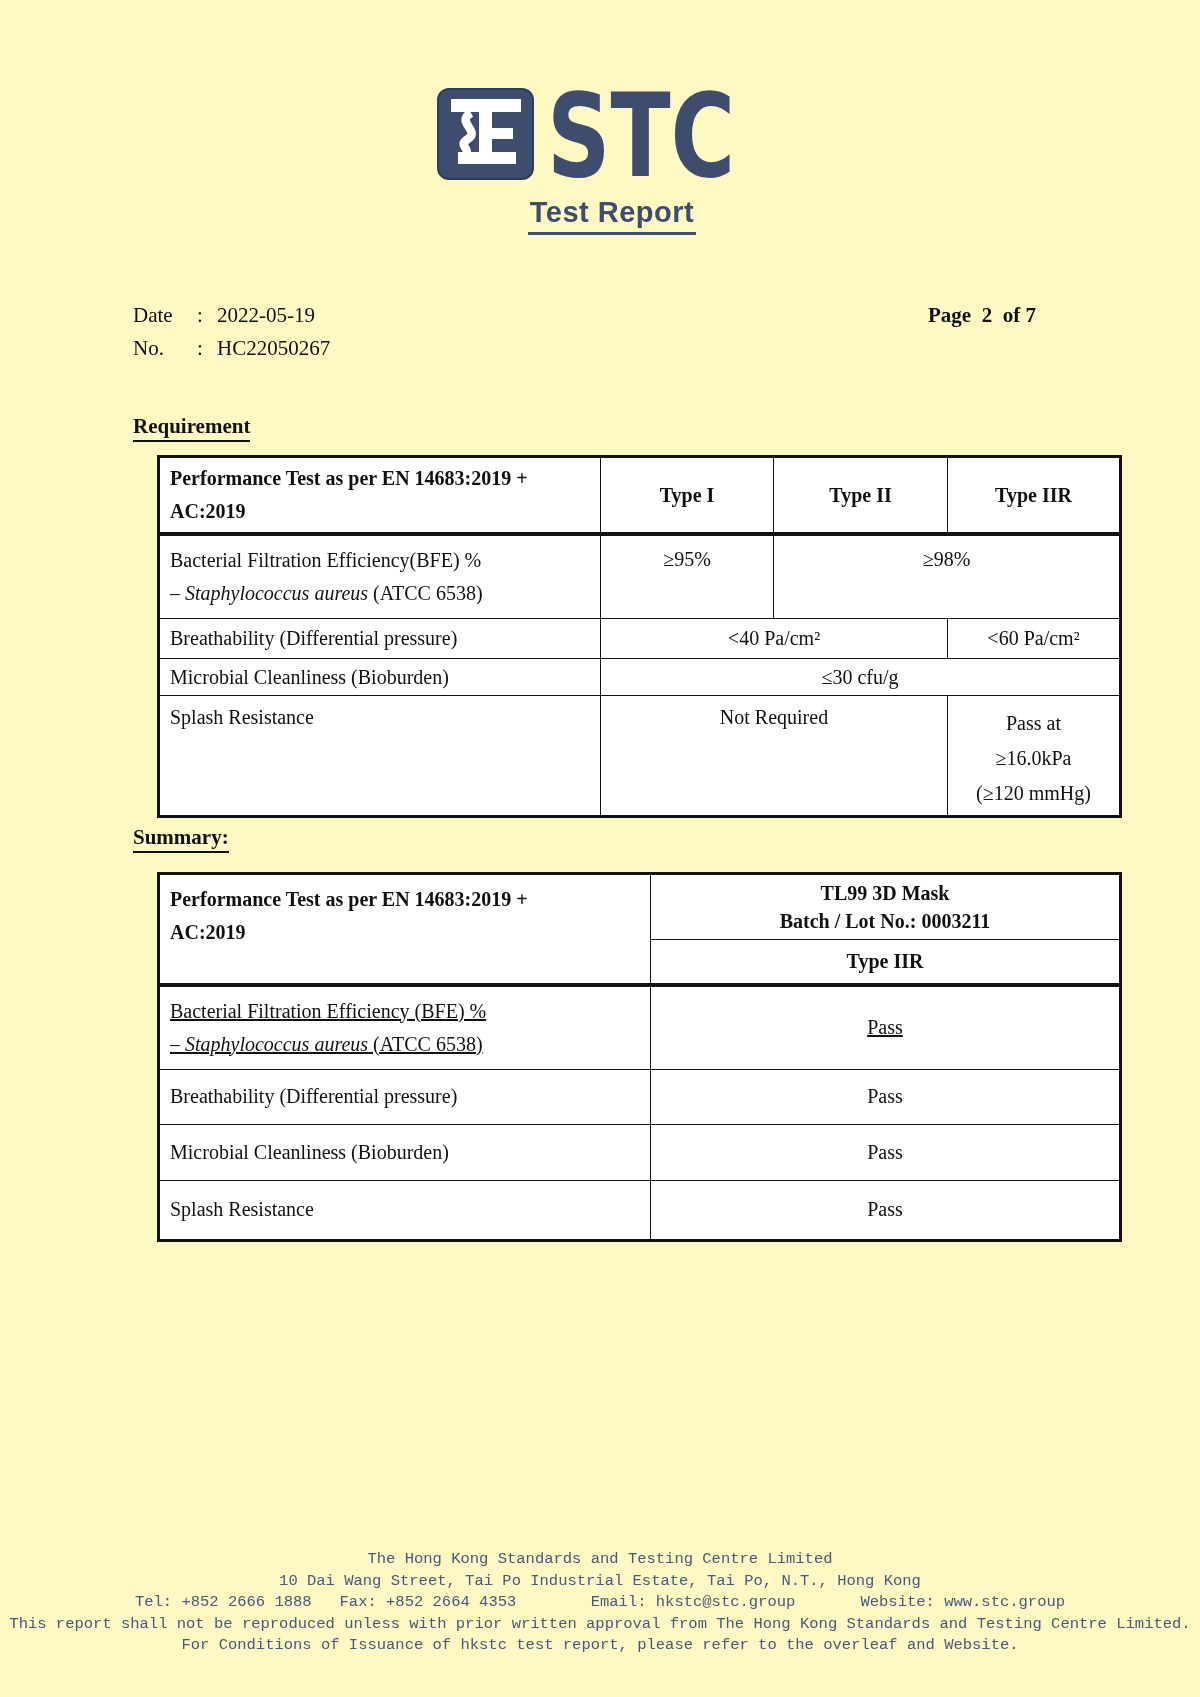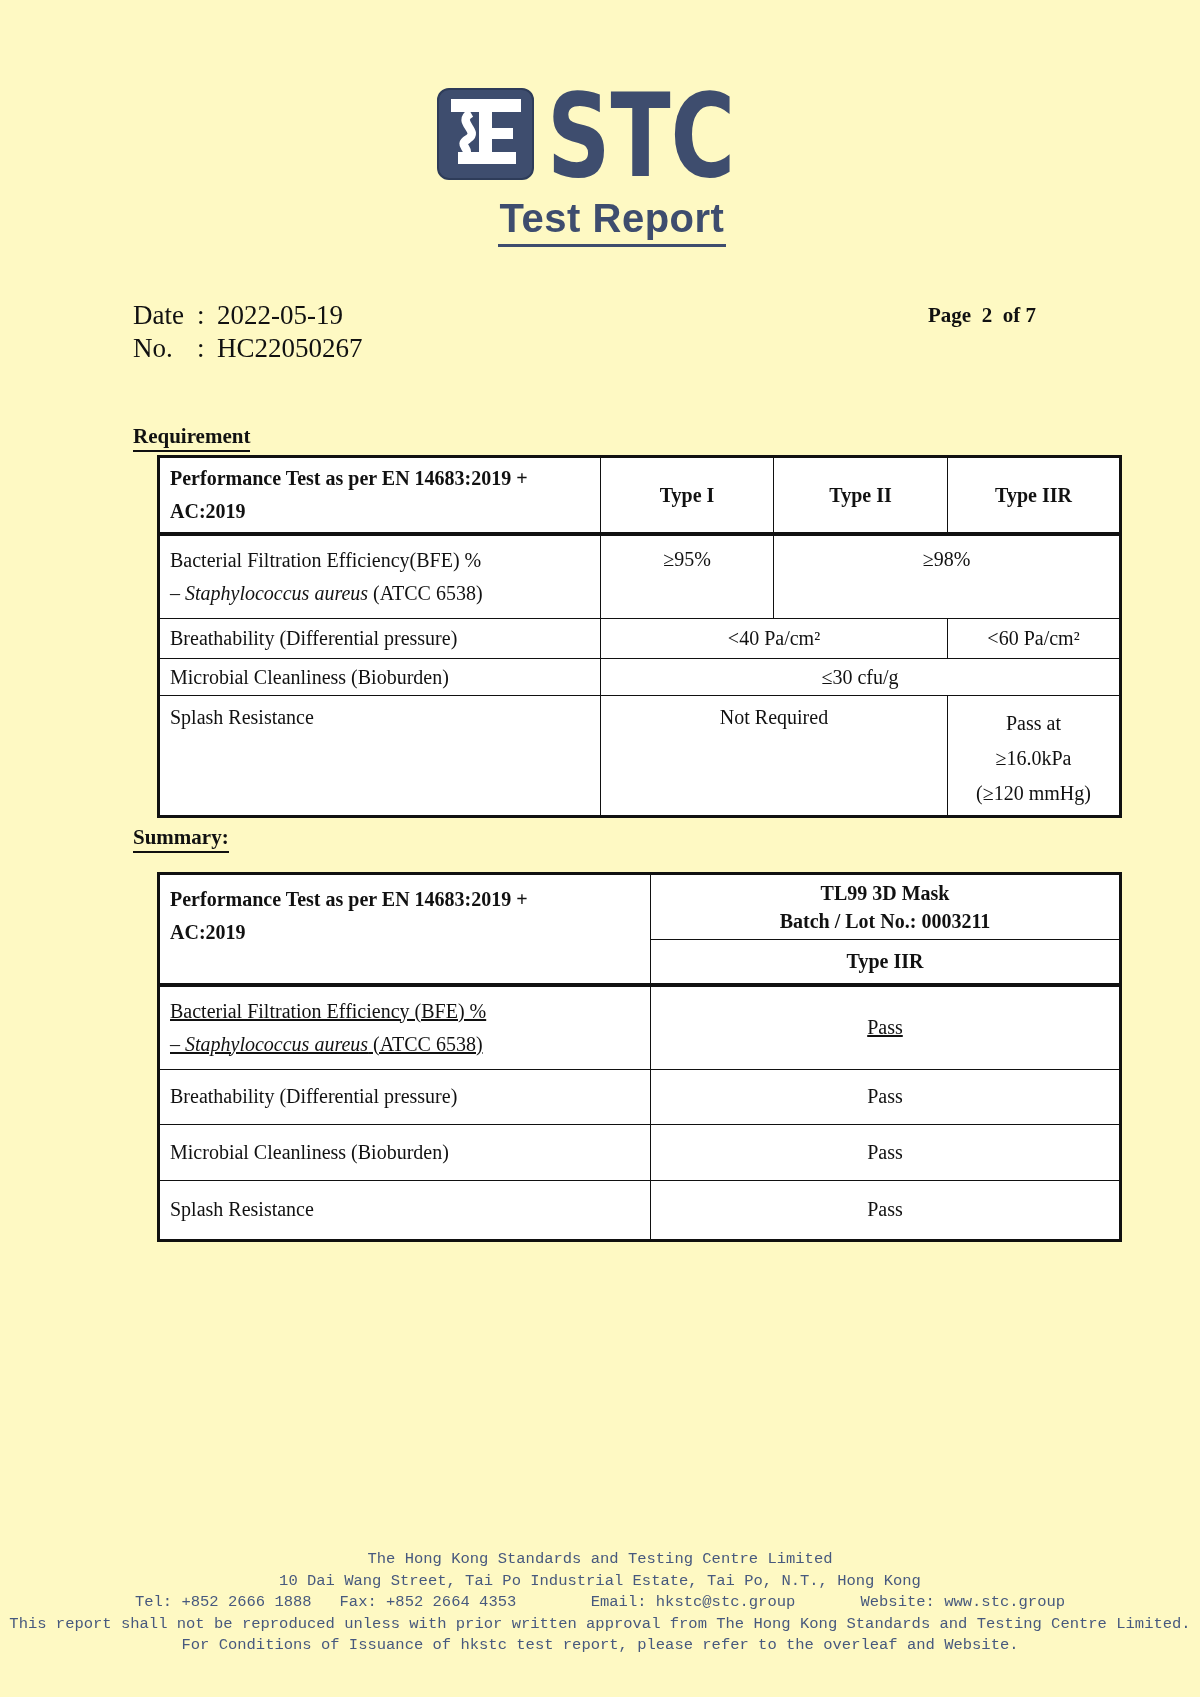--- a/index.html
+++ b/index.html
@@ -19,44 +19,44 @@
     display:flex; justify-content:center;
     transform:translateX(-10px);
   }
   .report-title-wrap {
     position:absolute; top:196px; left:0; width:100%;
     text-align:center; transform:translateX(12px);
   }
   .report-title {
     display:inline-block;
     font-family:"Liberation Sans", sans-serif;
-    font-size:40px; font-weight:bold;
+    font-size:29px; font-weight:bold;
     color:#3e4d6e;
     border-bottom:3px solid #3e4d6e;
     padding:0 2px 3px 2px;
     letter-spacing:0.5px;
   }
   
-  .meta { position:absolute; top:299px; left:133px; font-size:27px; }
+  .meta { position:absolute; top:299px; left:133px; font-size:21px; }
   .meta-line { display:flex; line-height:33px; }
   .meta-label { width:64px; }
   .meta-sep { width:20px; }
   .page-indicator {
     position:absolute; top:299px; left:928px;
     font-size:21px; line-height:33px; white-space:pre;font-weight:bold;
   }
   
   .section-heading {
     position:absolute; left:133px;
     font-size:21px; font-weight:bold;
   }
   .section-heading span {
     display:inline-block; border-bottom:2px solid #111; padding-bottom:1px;
   }
-  .heading-requirement { top:424px; }
+  .heading-requirement { top:414px; }
   .heading-summary { top:825px; }
   
   table.report {
     position:absolute; left:157px;
     width:962px;
     border-collapse:collapse; table-layout:fixed;
     font-size:20px; color:#111;border-radius:27px;
   }
   table.report td {
     border:1.5px solid #111;

